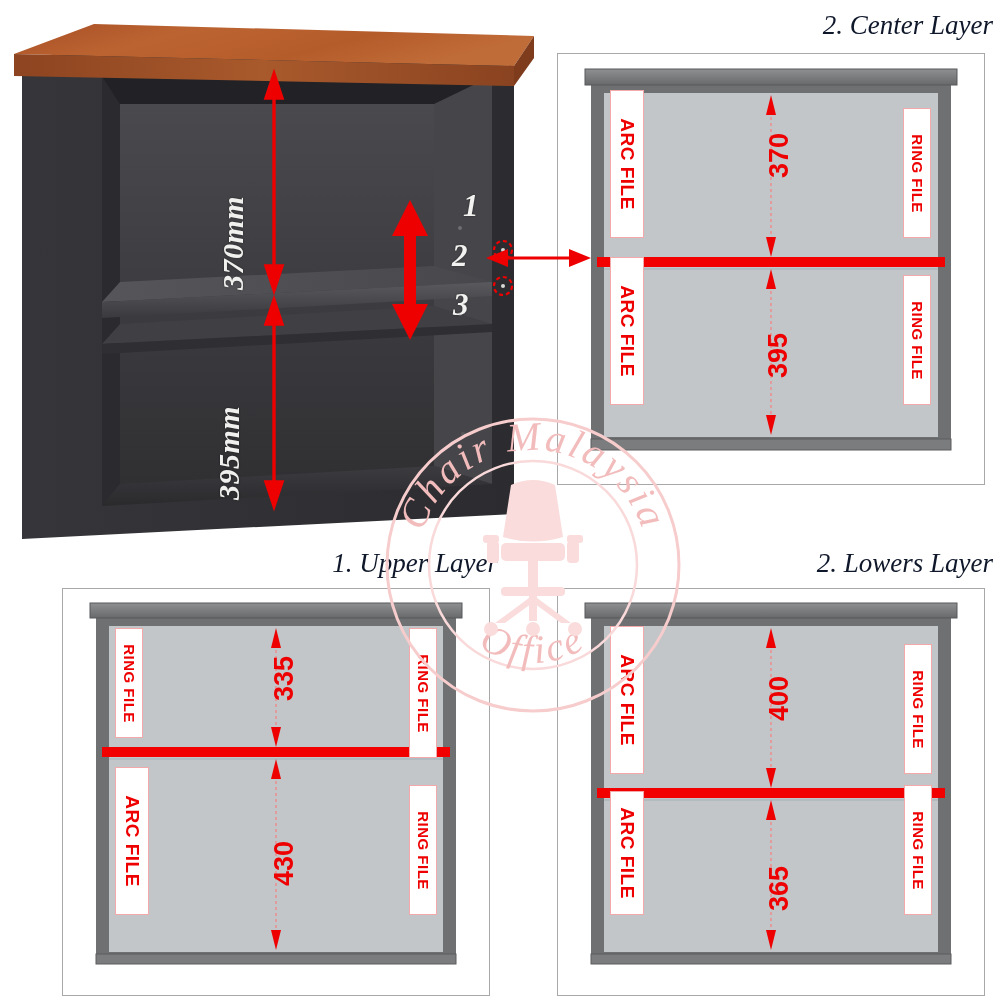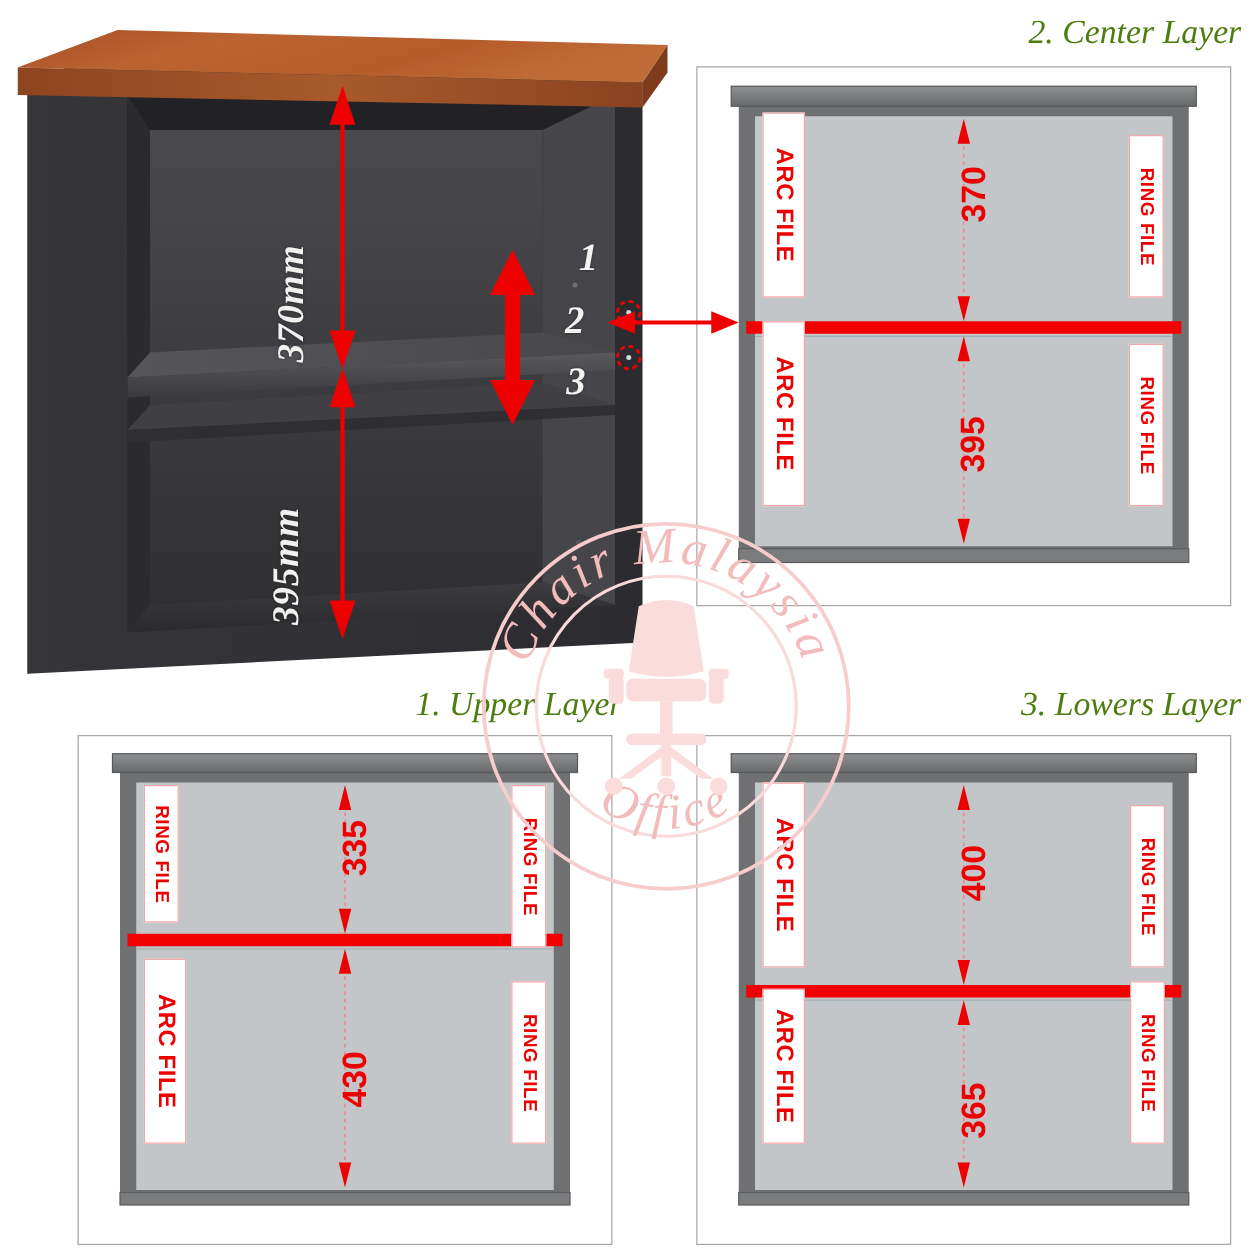--- a/index.html
+++ b/index.html
@@ -26,21 +26,21 @@
            font-style:italic;font-weight:bold;font-size:31px;z-index:4;
            text-shadow:0 0 2px rgba(0,0,0,.5);}
   #callout-1{left:463px;top:188px;}
   #callout-2{left:452px;top:238px;}
   #callout-3{left:453px;top:287px;}
 
   
   .panel{position:absolute;z-index:3;}
   .panel .ptitle{position:absolute;top:0;right:2px;
         font-family:"Liberation Serif",serif;font-style:italic;
-        font-size:27px;color:#4d7c0f;white-space:nowrap;}
+        font-size:27px;color:#0f172a;white-space:nowrap;}
   .panel .pbox{position:absolute;left:0;border:1px solid #a8a8a8;
         background:transparent;box-sizing:border-box;}
   .panel svg{position:absolute;left:0;display:block;}
 
   #panel-center{left:557px;top:8px;width:438px;height:480px;}
   #panel-center .ptitle{top:2px;}
   #panel-center .pbox{top:45px;width:428px;height:432px;}
   #panel-center svg{top:45px;}
 
   #panel-upper{left:62px;top:548px;width:438px;height:450px;}
@@ -283,21 +283,21 @@
   </div>
   <div class="flabel ring" style="left:347px;top:237px;width:28px;height:130px;">
     <span>RING FILE</span>
   </div>
 
   <div class="pnum" style="left:200px;top:115px;">335</div>
   <div class="pnum" style="left:200px;top:300px;">430</div>
 </div>
 
 <div class="panel" id="panel-lower">
-  <div class="ptitle">3. Lowers Layer</div>
+  <div class="ptitle">2. Lowers Layer</div>
   <div class="pbox"></div>
 
   <svg width="428" height="408" viewBox="0 0 428 408" xmlns="http://www.w3.org/2000/svg">
     <defs>
       <linearGradient id="topbarL" x1="0" y1="0" x2="0" y2="1">
         <stop offset="0" stop-color="#8e9092"></stop>
           <stop offset="1" stop-color="#68696b"></stop>
       </linearGradient>
     </defs>
     <rect x="34" y="26" width="360" height="350" fill="#6f7072"></rect>

